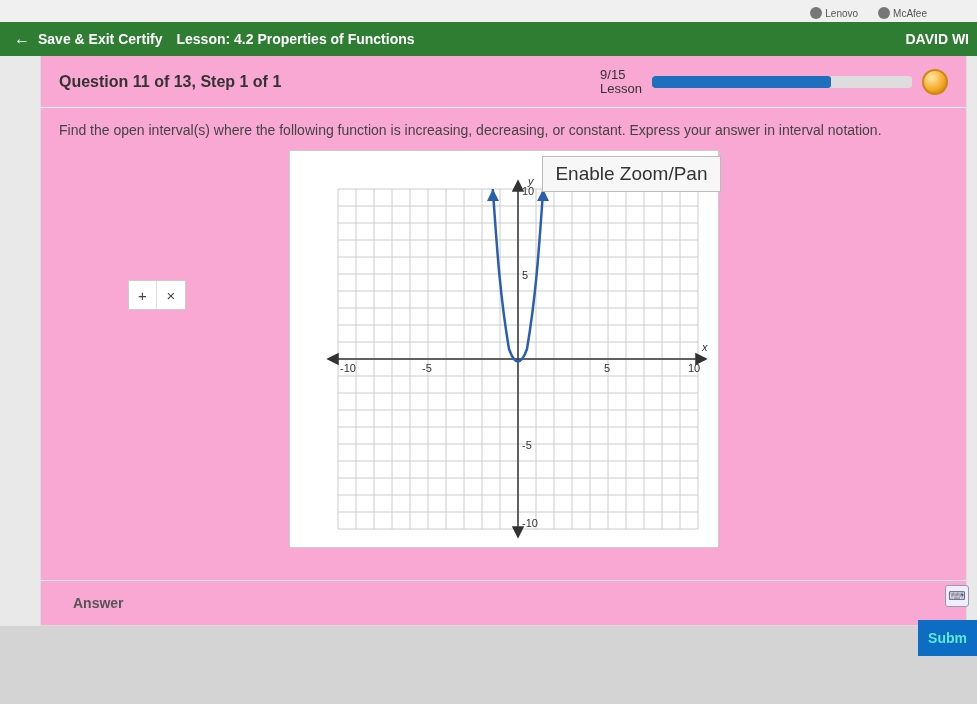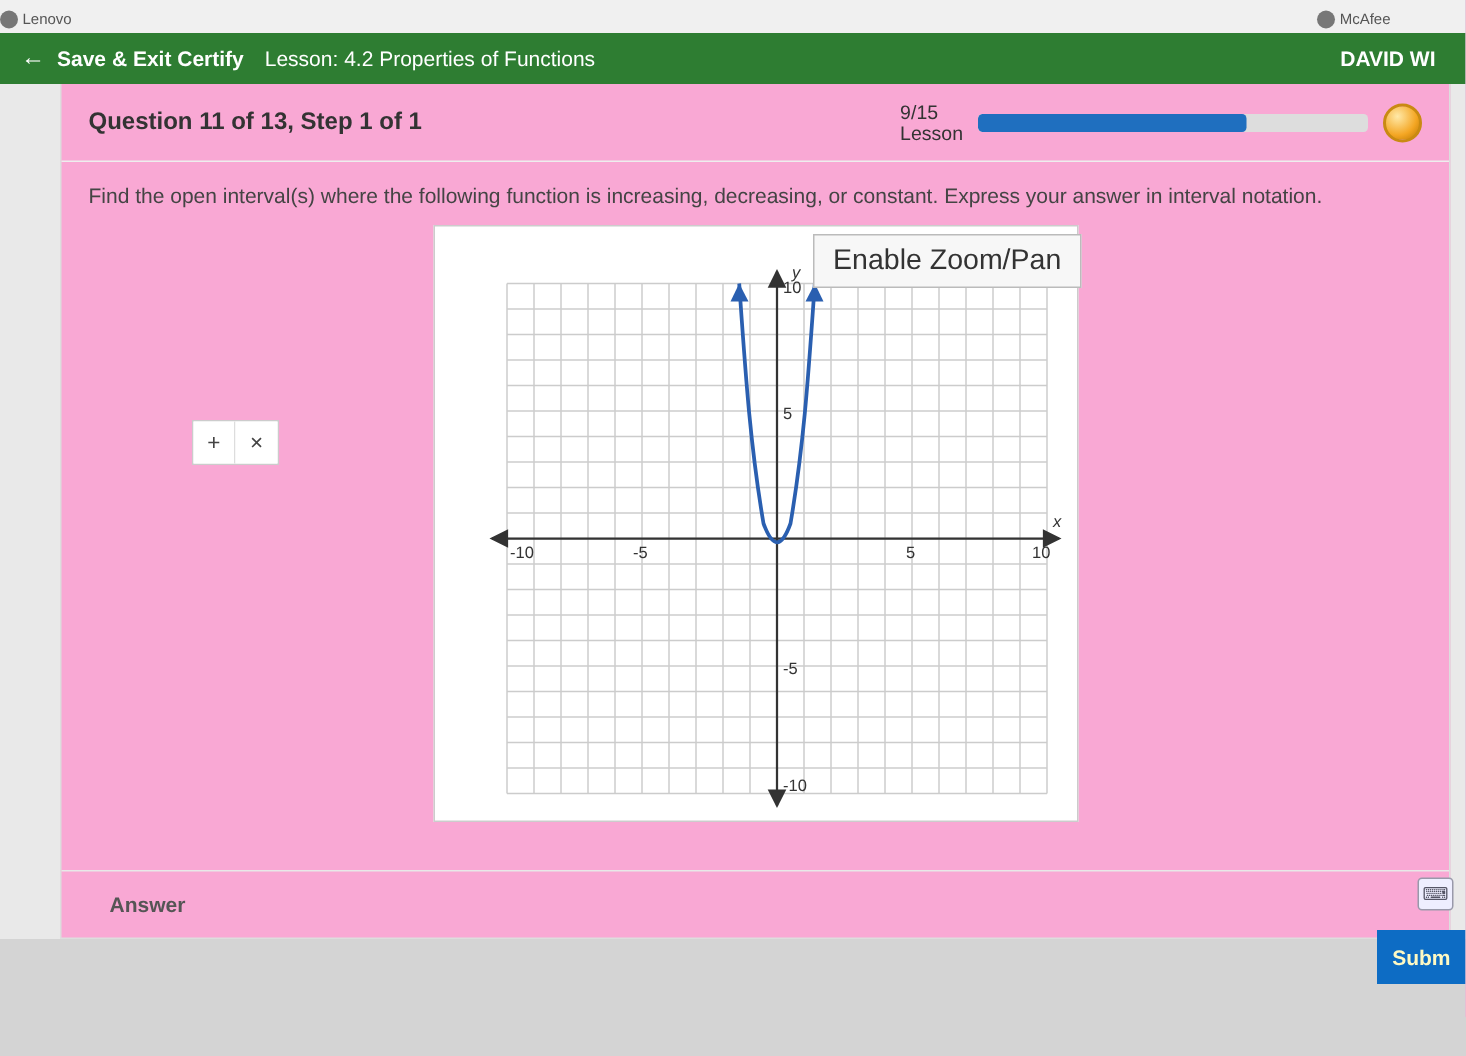--- a/index.html
+++ b/index.html
@@ -1,44 +1,44 @@
 <!DOCTYPE html>
 <html><head>
 <meta charset="utf-8">
 <style>
 * { box-sizing: border-box; margin: 0; padding: 0; }
 body { font-family: Arial, Helvetica, sans-serif; background: #d4d4d4; width: 977px; height: 704px; overflow: hidden; position: relative; }
 .browser-top { height: 4px; background: #f0f0f0; }
-.bookmark-bar { height: 18px; background: #f0f0f0; display: flex; align-items: center; justify-content: space-between; padding-right: 50px; gap: 20px; font-size: 10px; color: #555; }
+.bookmark-bar { height: 18px; background: #f0f0f0; display: flex; align-items: center; justify-content: flex-end; padding-right: 50px; gap: 20px; font-size: 10px; color: #555; }
 .bookmark-bar .bm { display: flex; align-items: center; gap: 3px; }
 .bm-icon { width: 12px; height: 12px; border-radius: 50%; background: #777; display:inline-block; }
 .green-bar { background: #2e7d32; color: #fff; height: 34px; display: flex; align-items: center; padding: 0 14px; font-size: 14px; position: relative; }
 .green-bar .back-arrow { margin-right: 8px; font-size: 16px; }
 .green-bar .save-exit { font-weight: bold; margin-right: 14px; text-align: right; }
-.green-bar .lesson { font-weight: normal; }
-.green-bar .user { position: absolute; right: 20px; font-weight: bold; }
+.green-bar .lesson { font-weight: bold; }
+.green-bar .user { position: absolute; right: 8px; font-weight: bold; }
 .content-wrap { background: #e9e9e9; padding: 0 0 0 0; }
 .white-card { background: #f9a8d4; margin: 0 10px 0 40px; border: 1px solid #ddd; border-top: none; }
 .header-row { display: flex; align-items: center; padding: 12px 18px 10px 18px; border-bottom: 1px solid #eee; }
 .q-title { font-size: 16px; font-weight: bold; color: #333; flex: 0 0 auto; }
 .score-block { margin-left: auto; margin-right: 10px; font-size: 13px; color: #333; line-height: 1.1; }
 .progress-bar { width: 260px; height: 12px; background: #ddd; border-radius: 3px; position: relative; overflow: hidden; }
 .progress-bar .fill { height: 100%; background: #1f6fbf; width: 69%; border-radius: 3px; }
 .coin { width: 26px; height: 26px; border-radius: 50%; background: radial-gradient(circle at 35% 30%, #ffe9a8, #f4a623 60%, #b77400); margin-left: 10px; border: 2px solid #c98a12; }
 .prompt { padding: 14px 18px 8px 18px; font-size: 14px; color: #444; }
 .graph-area { display: flex; justify-content: center; padding: 4px 0 12px 0; position: relative; }
 .graph-box { border: 1px solid #ccc; width: 430px; padding: 8px; position: relative; background:#fff;}
 .zoom-btn { position: absolute; top: 6px; right: -2px; transform: translateX(0); background: #f7f7f7; border: 1px solid #bbb; padding: 6px 12px; font-size: 19px; color: #333; cursor: pointer; z-index:2;}
 .zoom-wrap { position: relative; }
 .tool-box { position: absolute; left: 128px; top: 280px; background: #fff; border: 1px solid #ccc; display: flex; }
 .tool-box button { width: 28px; height: 28px; border: none; border-right: 1px solid #ddd; background: #fff; font-size: 15px; color: #444; cursor: pointer; }
 .tool-box button:last-child { border-right: none; }
 .answer-bar { padding: 14px 32px; font-size: 14px; font-weight: bold; color: #555; border-top: 1px solid #e8e8e8; position: relative; margin-top: 20px; }
 .side-icon { position: absolute; right: 8px; top: 585px; width: 24px; height: 22px; background: #eef; border: 1px solid #99a; border-radius: 3px; font-size: 12px; display:flex; align-items:center; justify-content:center; color:#556;}
-.submit-btn { position: absolute; right: 0px; bottom: 48px; background: #0d6cc4; color: #fef9c3; border: none; padding: 10px 10px; font-size: 14px; font-weight: bold; cursor: pointer; }
+.submit-btn { position: absolute; right: 0px; bottom: 48px; background: #0d6cc4; color: #5eead4; border: none; padding: 10px 10px; font-size: 14px; font-weight: bold; cursor: pointer; }
 svg { display: block; }
 </style>
 </head>
 <body>
 
 <div class="browser-top"></div>
 <div class="bookmark-bar">
   <span class="bm">
       <span class="bm-icon"></span>
       <span>Lenovo</span>

